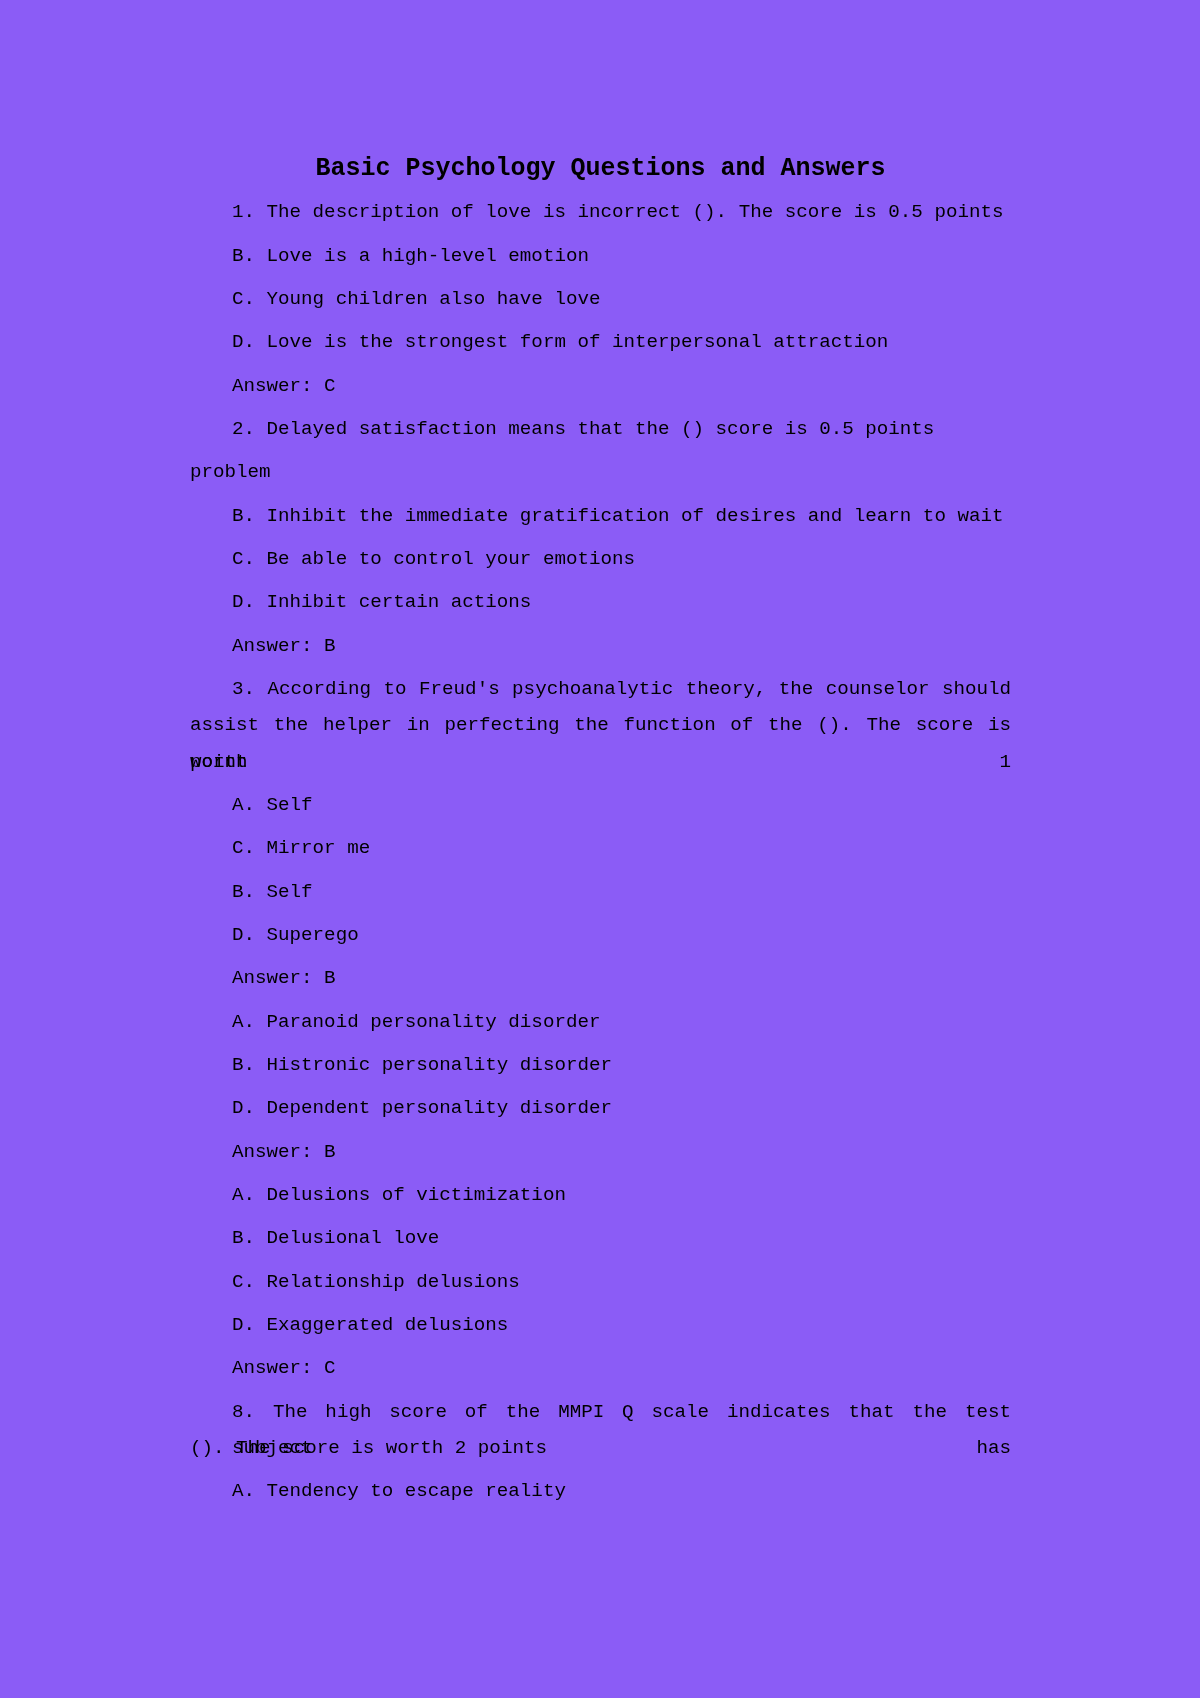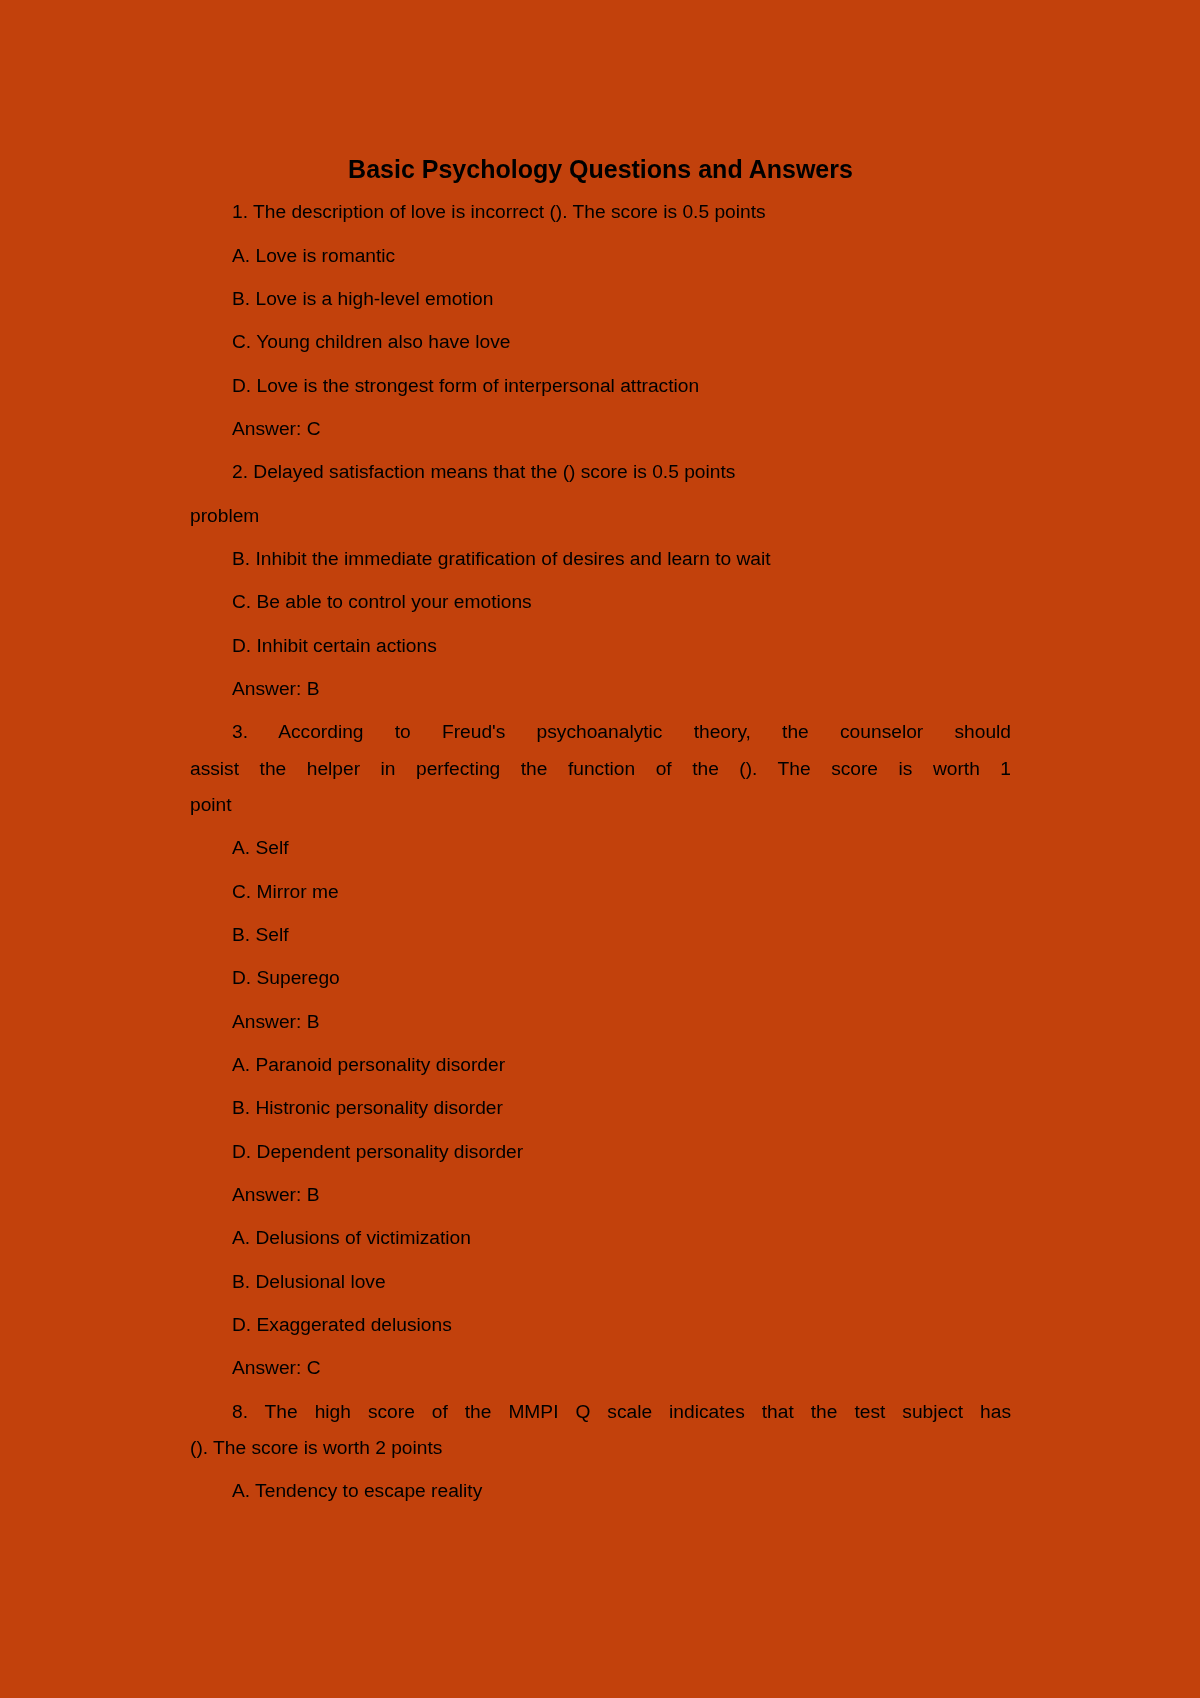--- a/index.html
+++ b/index.html
@@ -4,23 +4,23 @@
 <style>
   html, body {
     margin: 0;
     padding: 0;
     background: #ffffff;
   }
   .page {
     position: relative;
     width: 1200px;
     height: 1698px;
-    background: #c2410c;
+    background: #8b5cf6;
     overflow: hidden;
-    font-family: Liberation Sans, sans-serif;
+    font-family: Liberation Mono, monospace;
     color: #000000;
   }
   .content {
     position: absolute;
     left: 183px;
     top: 0;
     width: 835px;
   }
   .title {
     margin: 151px 0 7px 0;
@@ -53,23 +53,20 @@
 </style>
 </head>
 <body>
 
 <div class="page">
   <div class="content">
     <h1 class="title">Basic Psychology Questions and Answers</h1>
     <div id="doc-body">
         <div class="para">
           <div class="line indent">1. The description of love is incorrect (). The score is 0.5 points</div>
-        </div>
-        <div class="para">
-          <div class="line indent">A. Love is romantic</div>
         </div>
         <div class="para">
           <div class="line indent">B. Love is a high-level emotion</div>
         </div>
         <div class="para">
           <div class="line indent">C. Young children also have love</div>
         </div>
         <div class="para">
           <div class="line indent">D. Love is the strongest form of interpersonal attraction</div>
         </div>
@@ -126,20 +123,23 @@
         <div class="para">
           <div class="line indent">Answer: B</div>
         </div>
         <div class="para">
           <div class="line indent">A. Delusions of victimization</div>
         </div>
         <div class="para">
           <div class="line indent">B. Delusional love</div>
         </div>
         <div class="para">
+          <div class="line indent">C. Relationship delusions</div>
+        </div>
+        <div class="para">
           <div class="line indent">D. Exaggerated delusions</div>
         </div>
         <div class="para">
           <div class="line indent">Answer: C</div>
         </div>
         <div class="para">
           <div class="line indent fill">8. The high score of the MMPI Q scale indicates that the test subject has</div>
           <div class="line">(). The score is worth 2 points</div>
         </div>
         <div class="para">

